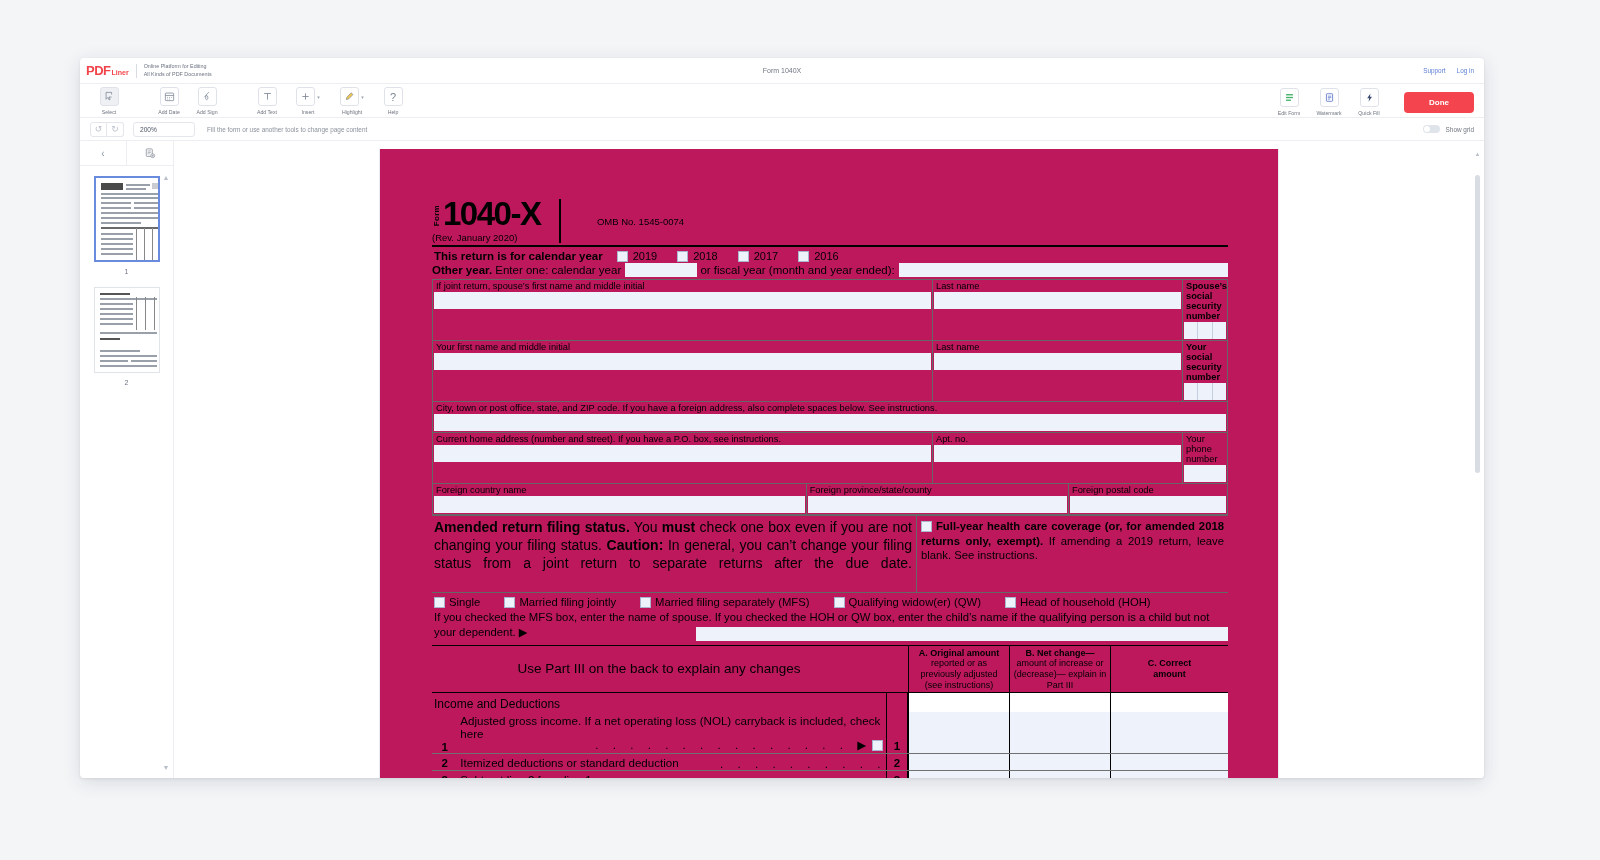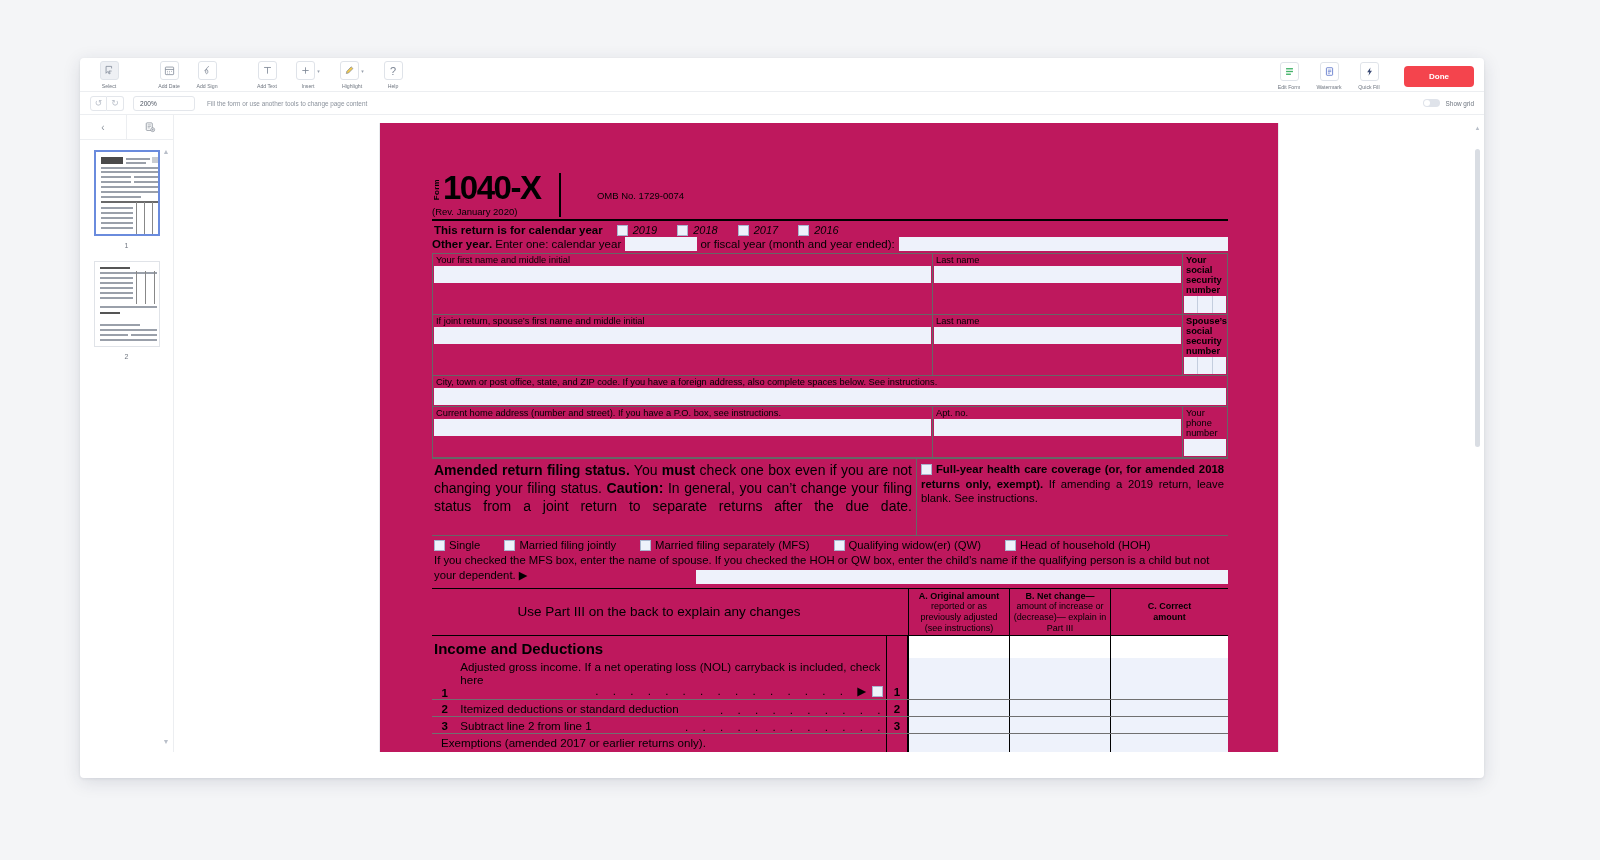--- a/index.html
+++ b/index.html
@@ -163,21 +163,21 @@
   .hdr-c { flex:1; text-align:center; padding:0 6px; }
   .hdr-c .dept { font-size:9.5px; margin-top:1px; }
   .hdr-c .ttl { font-size:17.5px; font-weight:bold; letter-spacing:-.2px; margin-top:1px; }
   .hdr-c .goto { font-size:10px; font-weight:bold; margin-top:2px; }
   .hdr-c .goto i { font-style:italic; }
   .hdr-r { width:160px; border-left:1.2px solid #000; display:flex; align-items:center;
            justify-content:center; font-size:9.5px; }
 
   .yearrow { display:flex; align-items:center; font-size:11.5px; padding:3px 0 1px 2px; }
   .yearrow b { font-weight:bold; }
-  .yrbox { margin-left:14px; display:flex; align-items:center; gap:5px; font-size:11px;font-style:italic; }
+  .yrbox { margin-left:14px; display:flex; align-items:center; gap:5px; font-size:11px; }
   .yrbox + .yrbox { margin-left:20px; }
   .otherrow { display:flex; align-items:center; font-size:11.5px; padding-bottom:2px; }
   .otherrow .in1 { width:72px; height:14px; margin-left:4px; }
   .otherrow .in2 { flex:1; height:14px; margin-left:4px; }
 
   table.nm { width:100%; border-collapse:collapse; }
   table.nm td { border:1px solid #666; padding:0; vertical-align:top; }
   .cap { font-size:9.3px; padding:1px 0 0 3px; display:block; }
   .cap.b { font-weight:bold; }
   .inp { height:17px; background:#eef2fb; margin:1px 1px 1px 1px; }
@@ -198,38 +198,56 @@
   .tblhead .part3 { flex:1; display:flex; align-items:center; justify-content:center;
                     font-size:13.5px; padding:5px 0; }
   .tblhead .nocol { width:22px; }
   .colh { width:101px; border-left:1px solid #000; text-align:center; font-size:9px;
           font-weight:bold; padding:2px 2px; line-height:1.18; }
   .colh .sub { font-weight:normal; }
   .colh.c { width:118px; display:flex; align-items:center; justify-content:center; }
 
   .linerow { display:flex; align-items:stretch; }
   .lr-txt { flex:1; position:relative; font-size:11.6px; padding:2px 3px 0 0; }
-  .lr-txt .sec { font-weight:bold; font-size:15px; padding:2px 0 1px 2px; }
+  .lr-txt .sec { font-weight:normal; font-size:12px; padding:2px 0 1px 2px; }
   .lr-no { width:16px; text-align:right; font-weight:bold; font-size:11.5px; display:inline-block; }
   .lr-body { display:inline-block; margin-left:9px; }
   .dots { letter-spacing:2.6px; }
   .numcell { width:22px; border-left:1px solid #000; border-right:1.4px solid #000;
              text-align:center; font-weight:bold; font-size:11.5px;
              display:flex; align-items:flex-end; justify-content:center; padding-bottom:1px; }
   .amt { width:101px; border-left:1px solid #000; background:#eef2fb; }
   .amt.c { width:118px; }
   .rowline { border-bottom:1px solid #707070; }
   .justify { text-align:justify; }
   .justify::after { content:""; display:inline-block; width:100%; }
 </style>
 </head>
 <body>
 
 <div id="app">
 
+  <div class="topbar">
+    <div class="logo-wrap">
+      <div class="logo">
+        <span>PDF</span>
+        <span class="liner">Liner</span>
+      </div>
+      <div class="logo-div"></div>
+      <div>
+        <div class="logo-tag">Online Platform for Editing</div>
+        <div class="logo-tag">All Kinds of PDF Documents</div>
+      </div>
+    </div>
+    <div class="doc-title">Form 1040X</div>
+    <div class="topright">
+      <a href="#">Support</a>
+      <a href="#">Log in</a>
+    </div>
+  </div>
 
   <div class="toolrow">
 
     <div class="tool active">
       <div class="box">
         <svg width="11" height="11" viewBox="0 0 16 16">
             <path d="M3 2h8v3M3 2v10l2.6-2.6L7.4 13l1.6-.8-1.8-3.4H11" fill="none" stroke="#7c8594" stroke-width="1.1"></path>
           </svg>
       </div>
       <div class="lbl">Select</div>
@@ -425,21 +443,21 @@
         <div class="form">
 
           <div class="hdr">
             <div class="hdr-l">
               <div class="f1040">
                 <span class="vert">Form</span>
                 <span class="num">1040-X</span>
               </div>
               <div class="rev">(Rev. January 2020)</div>
             </div>
-            <div class="hdr-r">OMB No. 1729-0074</div>
+            <div class="hdr-r">OMB No. 1545-0074</div>
           </div>
 
           <div class="yearrow">
             <b>This return is for calendar year</b>
             <span class="yrbox">
                 <span class="bx"></span>
                 <span>2019</span>
               </span>
             <span class="yrbox">
                 <span class="bx"></span>
@@ -458,56 +476,56 @@
           <div class="otherrow">
             <b>Other year.</b>&nbsp;<span>Enter one: calendar year</span>
             <span class="fld in1"></span>
             &nbsp;<b style="font-weight:normal">or fiscal year (month and year ended):</b>
             <span class="fld in2"></span>
           </div>
 
           <table class="nm">
             <tbody>
                 <tr>
+              <td>
+                <span class="cap">If joint return, spouse’s first name and middle initial</span>
+                <div class="inp"></div>
+              </td>
+              <td>
+                <span class="cap">Last name</span>
+                <div class="inp"></div>
+              </td>
+              <td>
+                <span class="cap b">Spouse’s social security number</span>
+                <div class="ssn">
+                      <span></span>
+                      <span></span>
+                      <span></span>
+                    </div>
+              </td>
+            </tr>
+            <tr>
               <td style="width:44%">
                 <span class="cap">Your first name and middle initial</span>
                 <div class="inp"></div>
               </td>
               <td style="width:32%">
                 <span class="cap">Last name</span>
                 <div class="inp"></div>
               </td>
               <td style="width:24%">
                 <span class="cap b">Your social security number</span>
                 <div class="ssn">
                       <span></span>
                       <span></span>
                       <span></span>
                     </div>
               </td>
             </tr>
             <tr>
-              <td>
-                <span class="cap">If joint return, spouse’s first name and middle initial</span>
-                <div class="inp"></div>
-              </td>
-              <td>
-                <span class="cap">Last name</span>
-                <div class="inp"></div>
-              </td>
-              <td>
-                <span class="cap b">Spouse’s social security number</span>
-                <div class="ssn">
-                      <span></span>
-                      <span></span>
-                      <span></span>
-                    </div>
-              </td>
-            </tr>
-            <tr>
               <td colspan="3">
                 <span class="cap">City, town or post office, state, and ZIP code. If you have a foreign address, also complete spaces below. See instructions.</span>
                 <div class="inp"></div>
               </td>
             </tr>
             <tr>
               <td colspan="1" style="width:64%">
                 <span class="cap">Current home address (number and street). If you have a P.O. box, see instructions.</span>
                 <div class="inp"></div>
               </td>
@@ -516,20 +534,38 @@
                 <div class="inp"></div>
               </td>
               <td>
                 <span class="cap">Your phone number</span>
                 <div class="inp"></div>
               </td>
             </tr>
           </tbody>
             </table>
 
+          <table class="nm" style="margin-top:-1px">
+            <tbody>
+                <tr>
+              <td style="width:47%">
+                <span class="cap">Foreign country name</span>
+                <div class="inp"></div>
+              </td>
+              <td style="width:33%">
+                <span class="cap">Foreign province/state/county</span>
+                <div class="inp"></div>
+              </td>
+              <td>
+                <span class="cap">Foreign postal code</span>
+                <div class="inp"></div>
+              </td>
+            </tr>
+          </tbody>
+            </table>
 
           <div class="statusblk">
             <div class="left justify"><b>Amended return filing status.</b><span> You </span><b>must</b><span> check one box even if you are not changing your filing status. </span><b>Caution:</b><span> In general, you can’t change your filing status from a joint return to separate returns after the due date.</span></div>
             <div class="right">
               <span class="bx"></span>
               <b>Full-year health care coverage (or, for amended 2018 returns only, exempt).</b><span> If amending a 2019 return, leave blank. See instructions.</span>
             </div>
           </div>
 
           <div style="border-top:1px solid #666">

